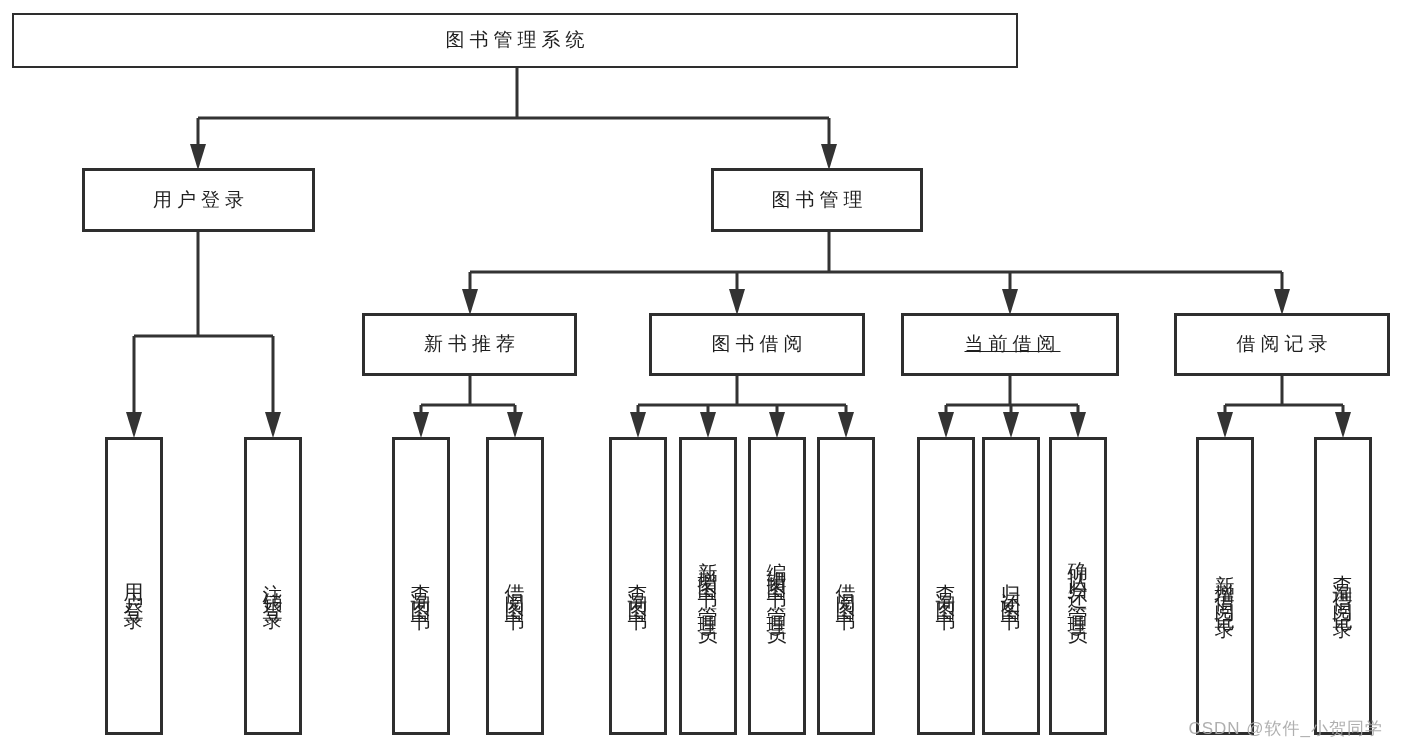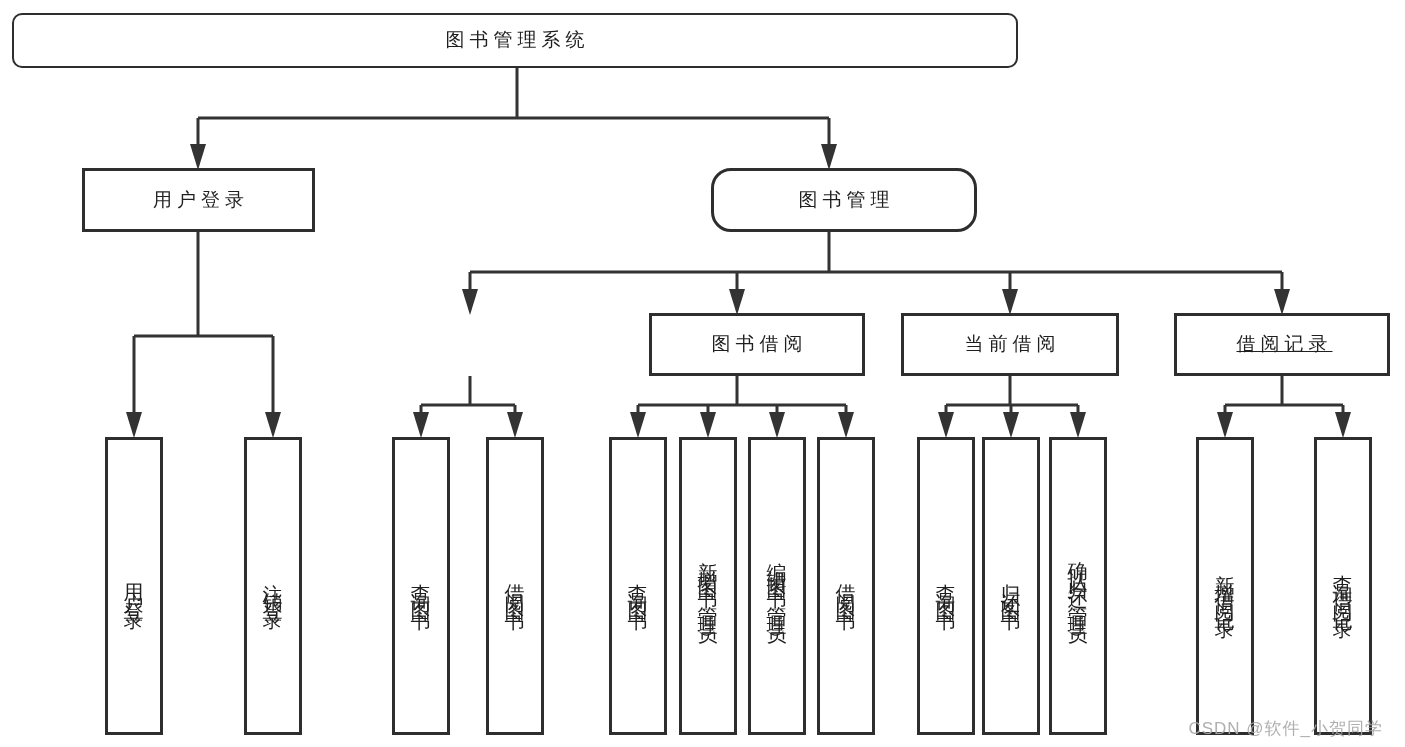--- a/index.html
+++ b/index.html
@@ -58,38 +58,41 @@
       <polygon points="769,412 785,412 777,438"></polygon>
       <polygon points="838,412 854,412 846,438"></polygon>
       <polygon points="938,412 954,412 946,438"></polygon>
       <polygon points="1003,412 1019,412 1011,438"></polygon>
       <polygon points="1070,412 1086,412 1078,438"></polygon>
       <polygon points="1217,412 1233,412 1225,438"></polygon>
       <polygon points="1335,412 1351,412 1343,438"></polygon>
     </g>
   </svg>
 
-  <div class="node root" style="left:12px; top:13px; width:1006px; height:55px;border-radius:10px;">
+  <div class="node root" style="left:12px; top:13px; width:1006px; height:55px;">
     <span class="hlabel">图书管理系统</span>
   </div>
 
   <div class="node" style="left:82px; top:168px; width:233px; height:64px;">
     <span class="hlabel">用户登录</span>
   </div>
-  <div class="node" style="left:711px; top:168px; width:266px; height:64px;border-radius:20px;">
+  <div class="node" style="left:711px; top:168px; width:212px; height:64px;">
     <span class="hlabel">图书管理</span>
   </div>
 
+  <div class="node" style="left:362px; top:313px; width:215px; height:63px;">
+    <span class="hlabel">新书推荐</span>
+  </div>
   <div class="node" style="left:629px; top:313px; width:216px; height:63px;margin-left:20px;">
     <span class="hlabel">图书借阅</span>
   </div>
-  <div class="node" style="left:901px; top:313px; width:218px; height:63px;">
+  <div class="node" style="left:901px; top:313px; width:218px; height:63px;text-decoration:underline;">
     <span class="hlabel">当前借阅</span>
   </div>
-  <div class="node" style="left:1174px; top:313px; width:216px; height:63px;text-decoration:underline;">
+  <div class="node" style="left:1174px; top:313px; width:216px; height:63px;">
     <span class="hlabel">借阅记录</span>
   </div>
 
   <div class="node leaf" style="left:105px; top:437px; width:58px; height:298px;">
     <span class="vlabel">用户登录</span>
   </div>
   <div class="node leaf" style="left:244px; top:437px; width:58px; height:298px;">
     <span class="vlabel">注销登录</span>
   </div>
 

